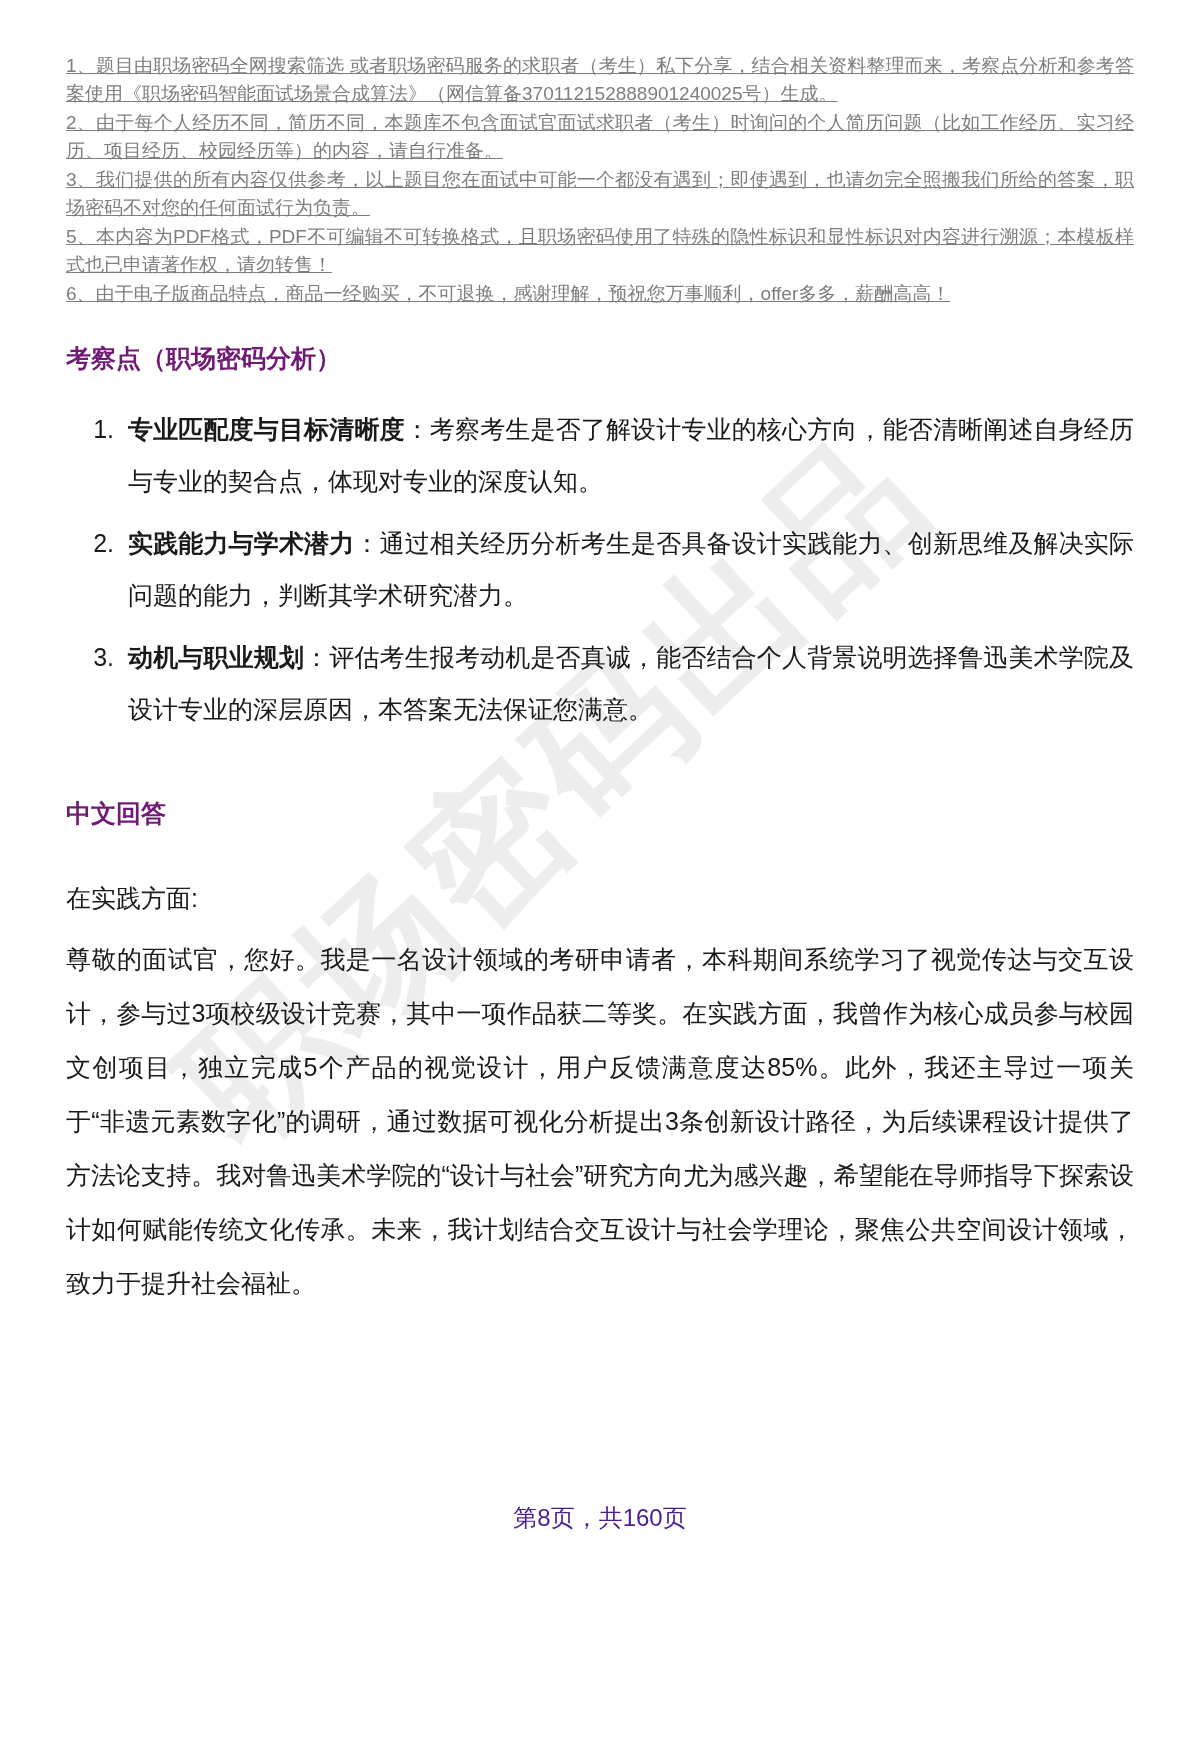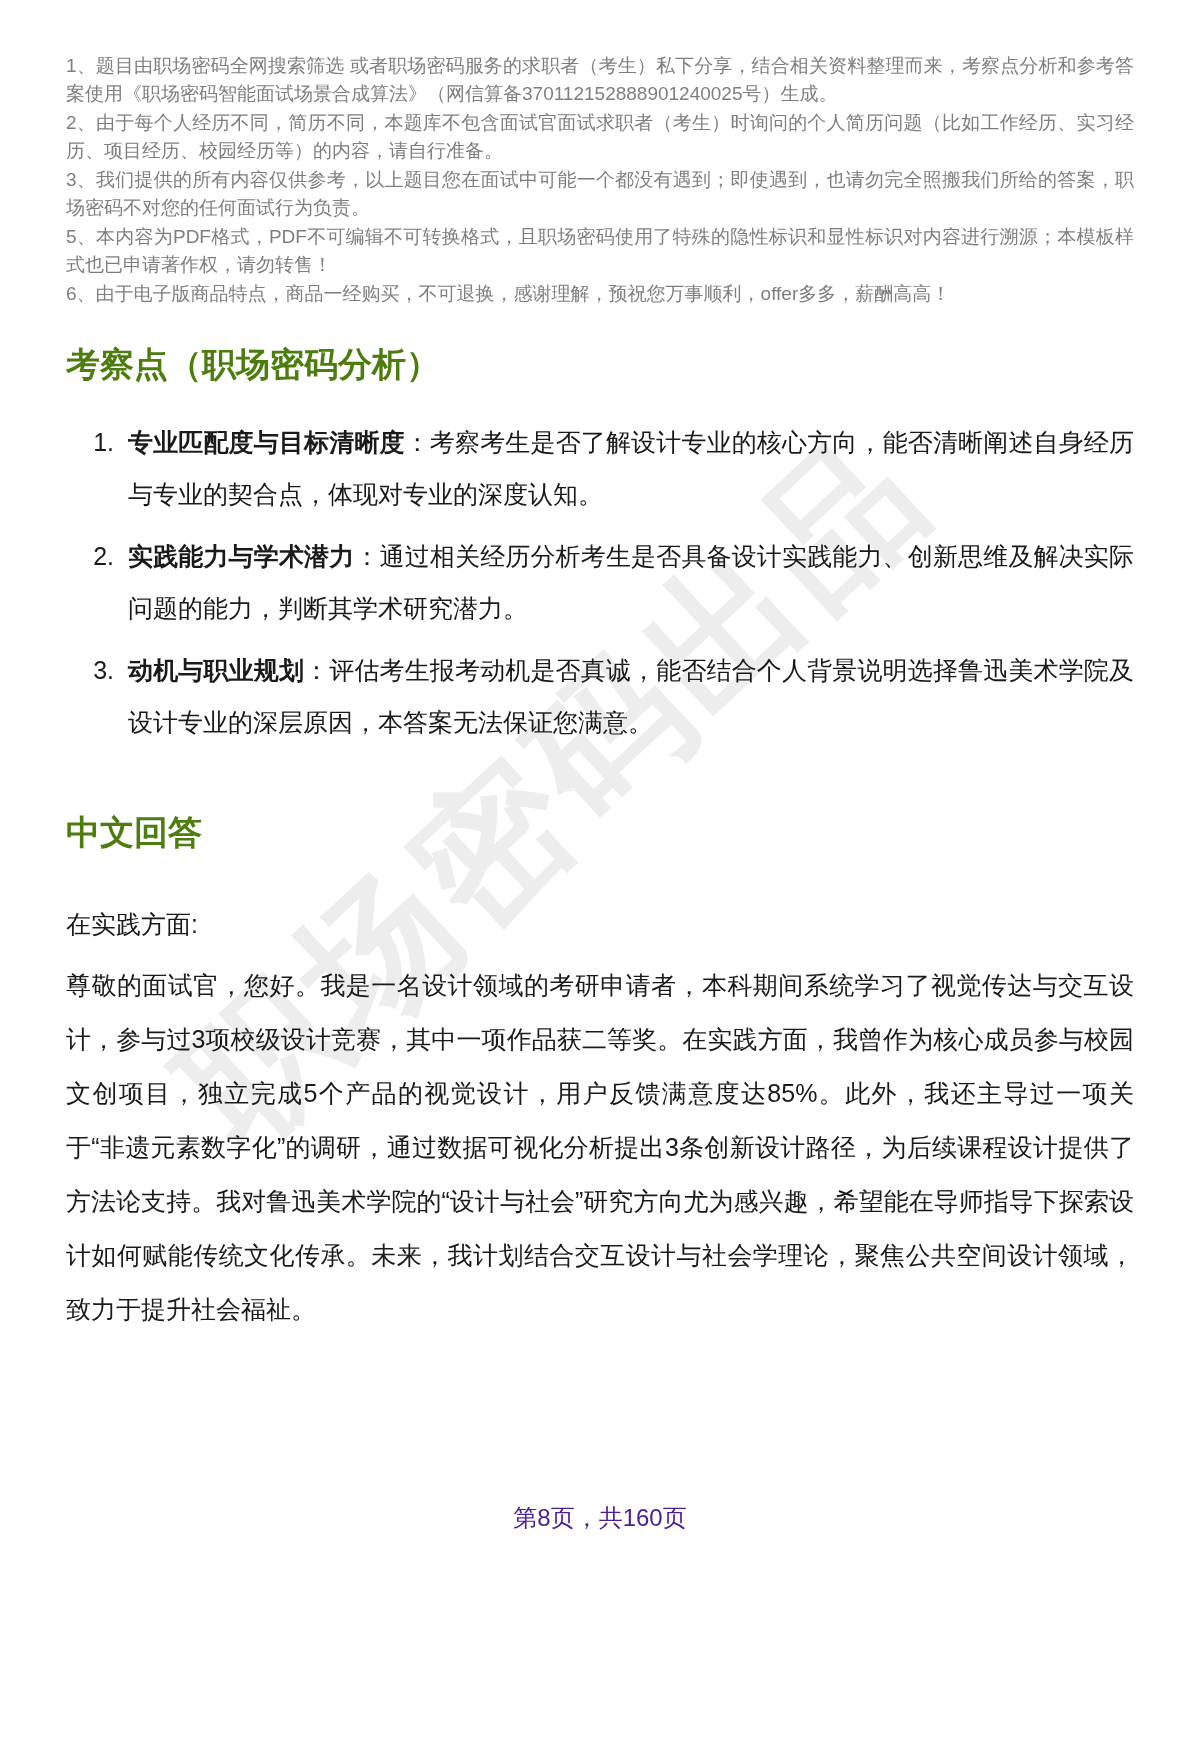--- a/index.html
+++ b/index.html
@@ -28,35 +28,35 @@
     letter-spacing: 8px;
     color: rgba(0, 0, 0, 0.07);
     white-space: nowrap;
     z-index: 0;
     pointer-events: none;
     user-select: none;
   }
   .content { position: relative; z-index: 1; }
 
   .disclaimer { color: #7e7e7e; font-size: 19px; line-height: 1.45; }
-  .disclaimer p { margin-bottom: 2px; text-align: justify; }
+  .disclaimer p { margin-bottom: 2px; text-align: justify; text-decoration: underline; }
 
   .question-heading {
     margin-top: 36px;
     color: #fe0000;
     font-size: 27px;
     font-weight: 700;
     line-height: 1.62;
     text-align: justify;
   }
 
   .section-heading {
     margin-top: 34px;
-    color: #4d7c0f;
-    font-size: 34px;
+    color: #701a75;
+    font-size: 25px;
     font-weight: 700;
   }
 
   .analysis-list { margin-top: 28px; }
   .analysis-item {
     display: flex;
     margin: 0 0 10px 14px;
     font-size: 25px;
     line-height: 2.08;
   }

